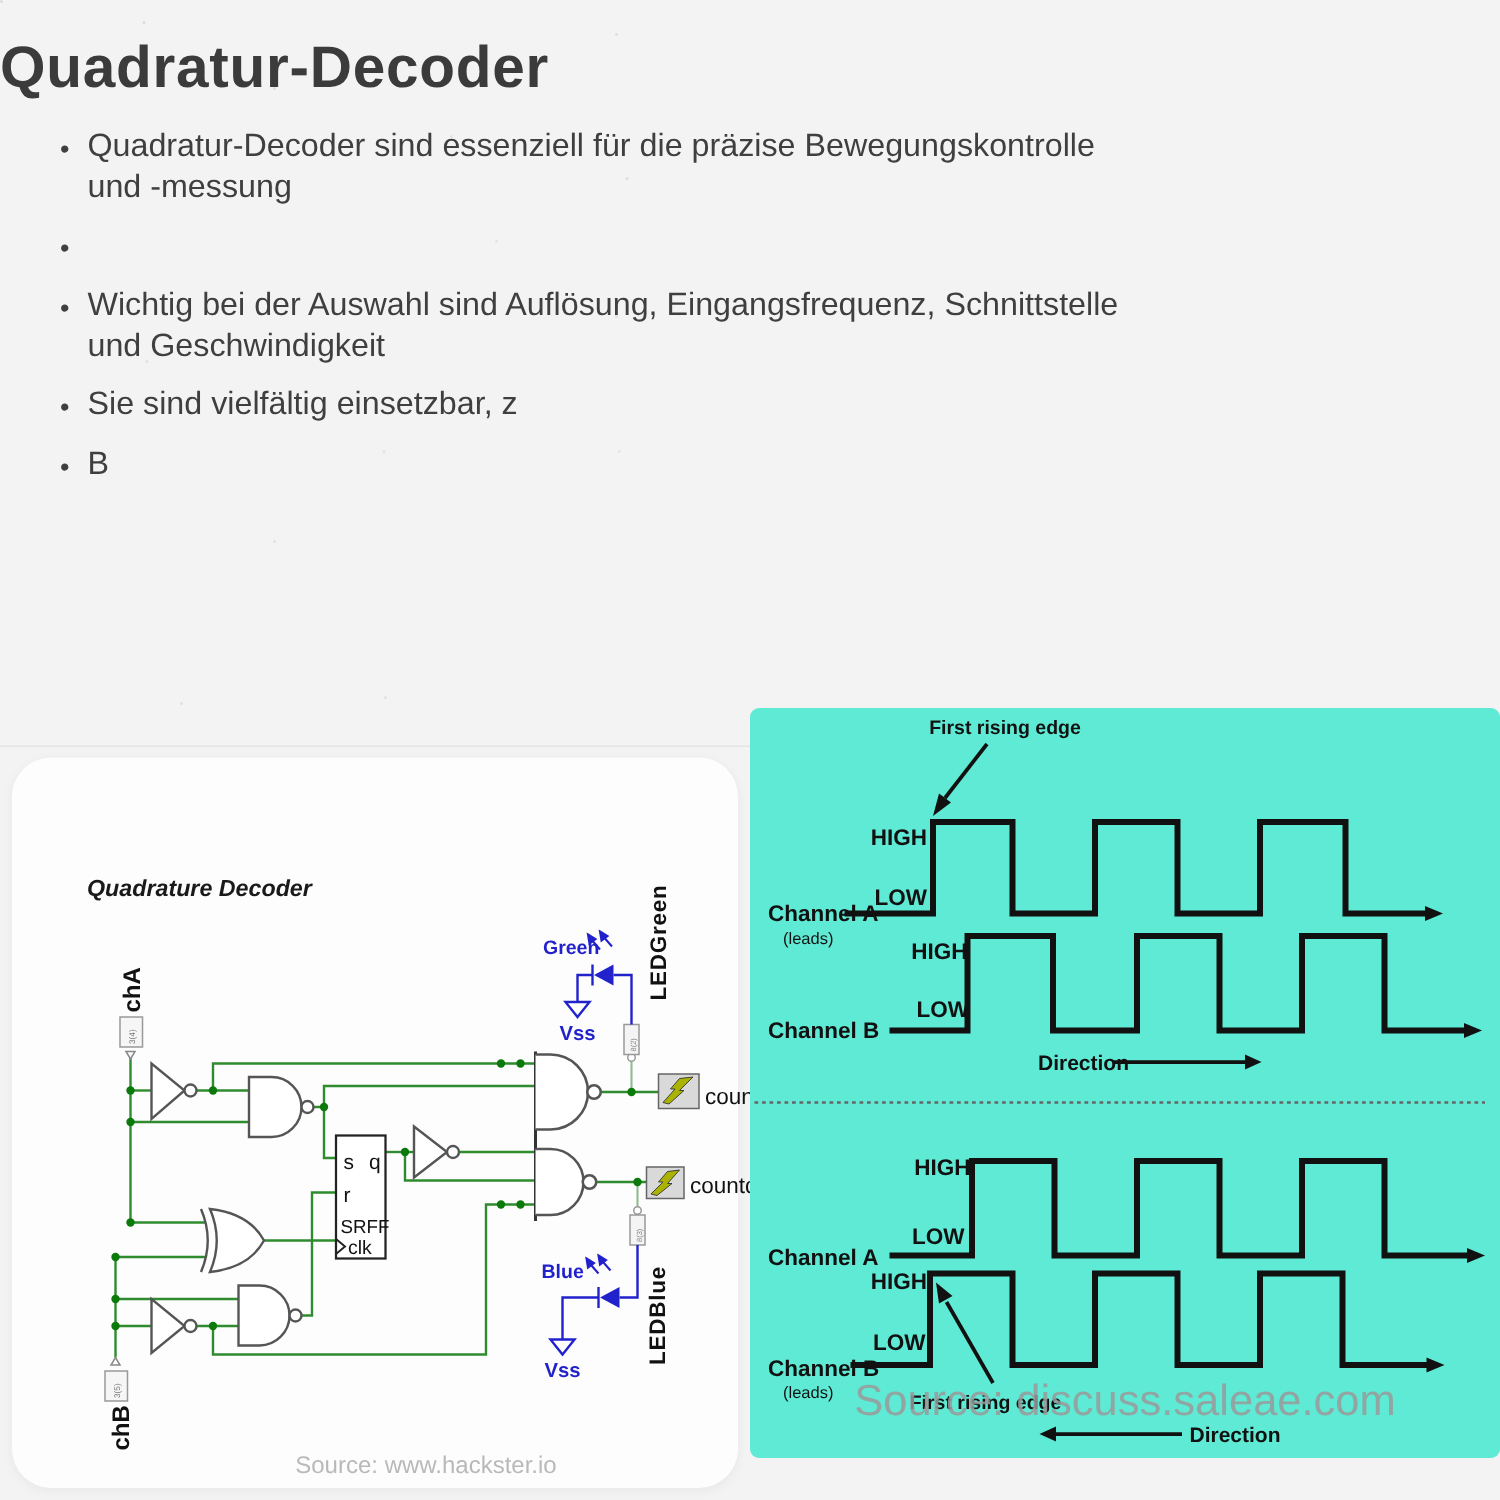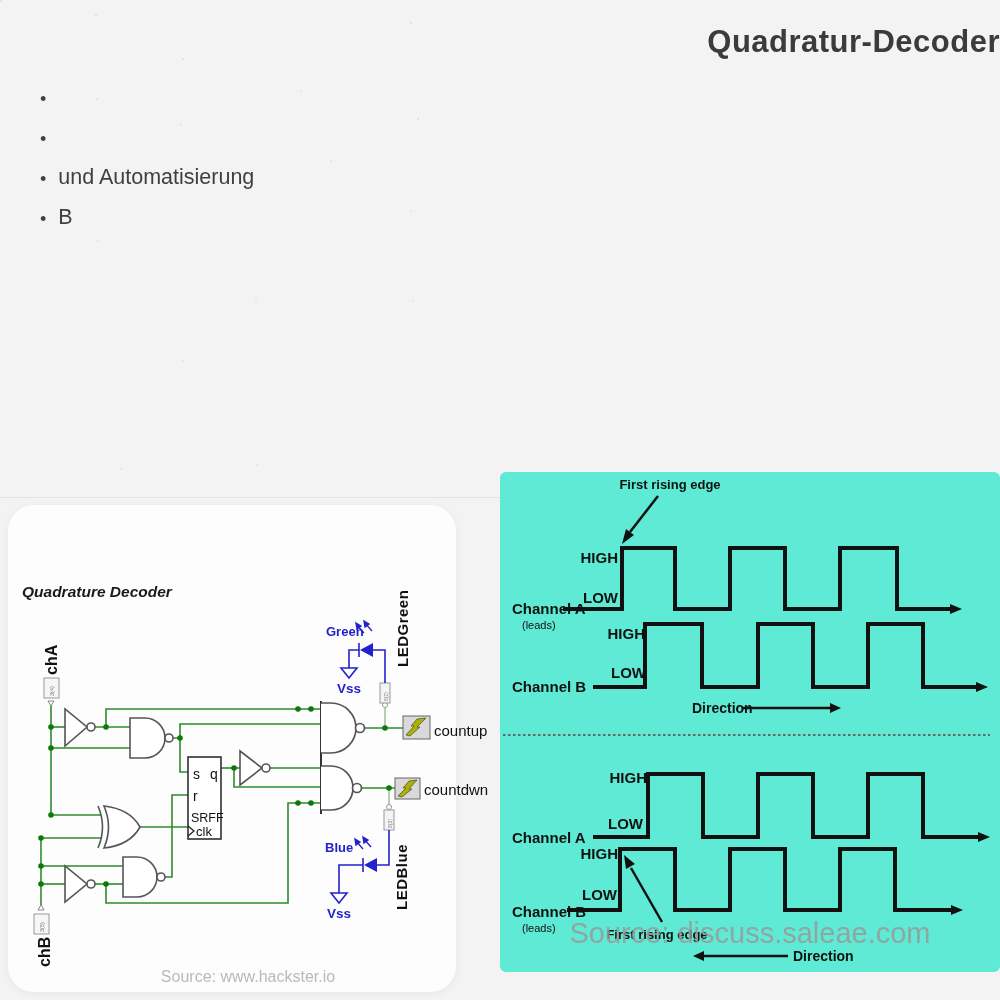--- a/index.html
+++ b/index.html
@@ -12,60 +12,69 @@
     background:rgba(100,100,100,.16);
     box-shadow:95px 14px 0 rgba(100,100,100,.16),182px 58px 0 rgba(100,100,100,.14),
       410px 22px 0 rgba(100,100,100,.14),417px 118px 0 rgba(100,100,100,.14),
       180px 124px 0 rgba(100,100,100,.13),96px 98px 0 rgba(100,100,100,.13),
       256px 464px 0 rgba(100,100,100,.12),120px 468px 0 rgba(100,100,100,.12),
       300px 90px 0 rgba(100,100,100,.10),410px 210px 0 rgba(100,100,100,.12),
       97px 240px 0 rgba(100,100,100,.12),255px 300px 0 rgba(100,100,100,.10),
       182px 360px 0 rgba(100,100,100,.12),412px 300px 0 rgba(100,100,100,.10),
       330px 160px 0 rgba(100,100,100,.10),40px 545px 0 rgba(100,100,100,.10);}
   .page-title{
-    position:absolute;top:24px;left:0;width:1000px;text-align:right;
-    font-size:31px;font-weight:600;letter-spacing:.5px;color:#3b3b3b;
+    position:absolute;top:24px;left:0;width:1000px;text-align:left;
+    font-size:39px;font-weight:600;letter-spacing:.5px;color:#3b3b3b;
   }
   .bullets{position:absolute;top:84px;left:40px;width:910px;}
   .bullet{display:flex;margin-bottom:12px;font-size:21.5px;line-height:27px;color:#3f3f3f;}
   .bullet .dot{flex:0 0 auto;margin-right:12px;}
   .bullet .dot::before{content:"\2022";font-size:18px;position:relative;top:1px;}
   .section-divider{position:absolute;left:0;top:497px;width:1000px;height:1px;background:#e4e4e5;}
   .circuit-card{
     position:absolute;left:8px;top:505px;width:448px;height:487px;
-    background:#fdfdfd;border-radius:26px;box-shadow:0 2px 8px rgba(0,0,0,.05);
+    background:#fdfdfd;border-radius:26px;box-shadow:0 2px 8px rgba(0,0,0,.05);padding-left:36px;
   }
   .timing-panel{
     position:absolute;left:500px;top:472px;width:500px;height:500px;
     background:#5eead4;border-radius:6px;
   }
   svg text{font-family:"Liberation Sans",sans-serif;}
 </style>
 </head>
 <body>
 
 <div class="page">
   <div class="bg-dots"></div>
 
   <div class="page-title">Quadratur-Decoder</div>
 
   <div class="bullets">
     <div class="bullet">
       <span class="dot"></span>
+      <div>
+          <div>Quadratur-Decoder sind essenziell für die präzise Bewegungskontrolle</div>
+           <div>und -messung</div>
+        </div>
     </div>
     <div class="bullet">
       <span class="dot"></span>
       <div>
         </div>
     </div>
     <div class="bullet">
       <span class="dot"></span>
       <div>
-           <div>und Automatisierung</div>
+          <div>Wichtig bei der Auswahl sind Auflösung, Eingangsfrequenz, Schnittstelle</div>
+           <div>und Geschwindigkeit</div>
         </div>
+    </div>
+    <div class="bullet">
+      <span class="dot"></span>
+      <div>Sie sind vielfältig einsetzbar, z</div>
     </div>
     <div class="bullet">
       <span class="dot"></span>
       <div>B</div>
     </div>
   </div>
 
   <div class="section-divider"></div>
 
   <div class="circuit-card">

